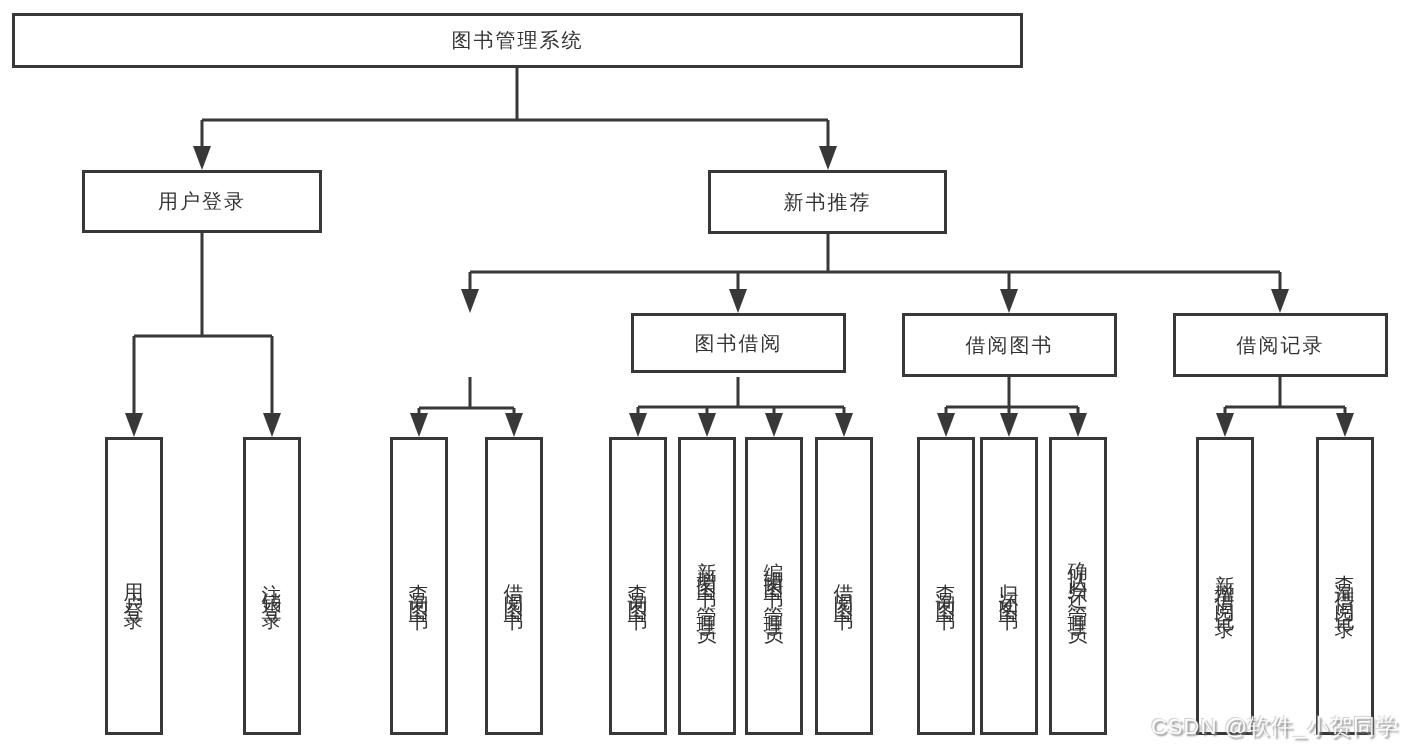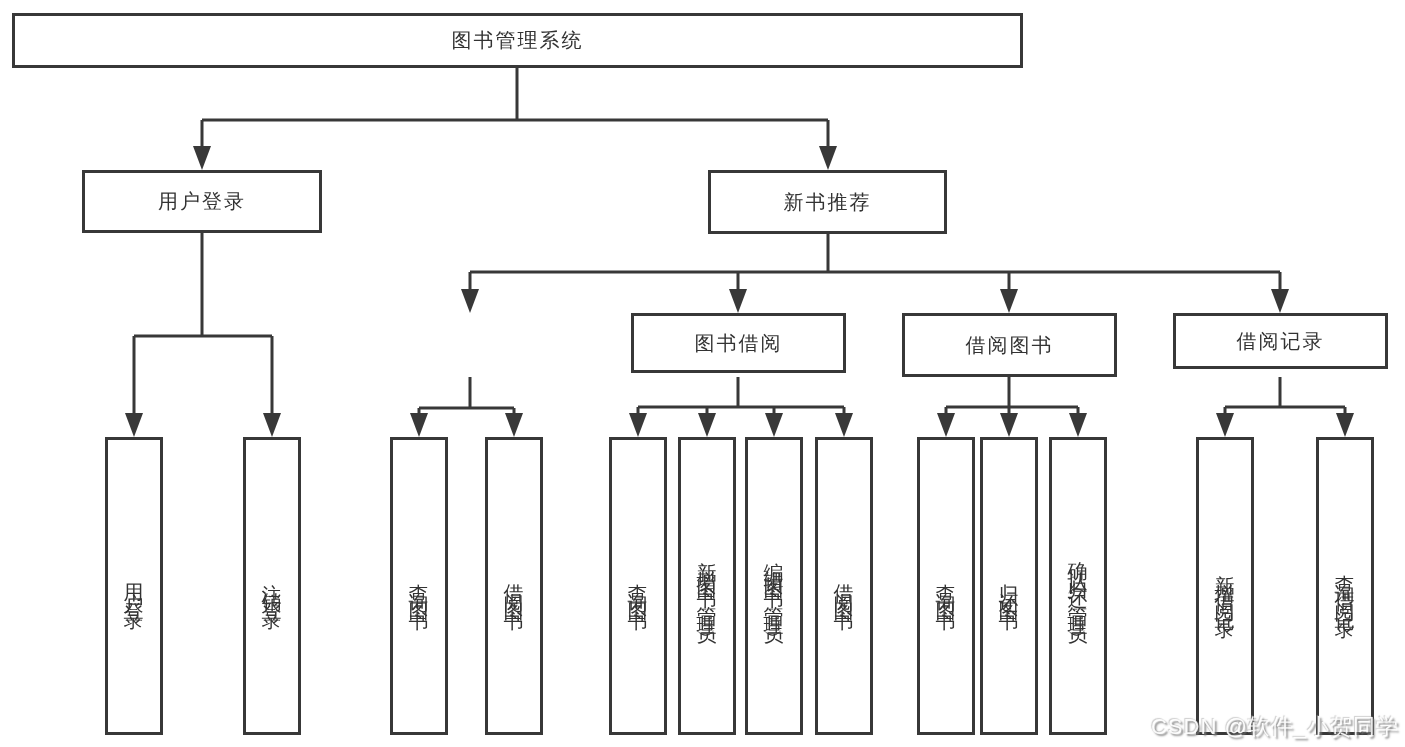--- a/index.html
+++ b/index.html
@@ -68,21 +68,21 @@
   <div class="node h" style="left:708px;top:170px;width:239px;height:64px">
     <span class="lbl">新书推荐</span>
   </div>
 
   <div class="node h" style="left:631px;top:313px;width:215px;height:60px">
     <span class="lbl">图书借阅</span>
   </div>
   <div class="node h" style="left:902px;top:313px;width:215px;height:64px">
     <span class="lbl">借阅图书</span>
   </div>
-  <div class="node h" style="left:1173px;top:313px;width:215px;height:56px">
+  <div class="node h" style="left:1173px;top:313px;width:215px;height:64px">
     <span class="lbl">借阅记录</span>
   </div>
 
   <div class="node v" style="left:105px;top:437px;width:58px;height:298px">
     <span class="lbl">用户登录</span>
   </div>
   <div class="node v" style="left:243px;top:437px;width:58px;height:298px">
     <span class="lbl">注销登录</span>
   </div>
 

